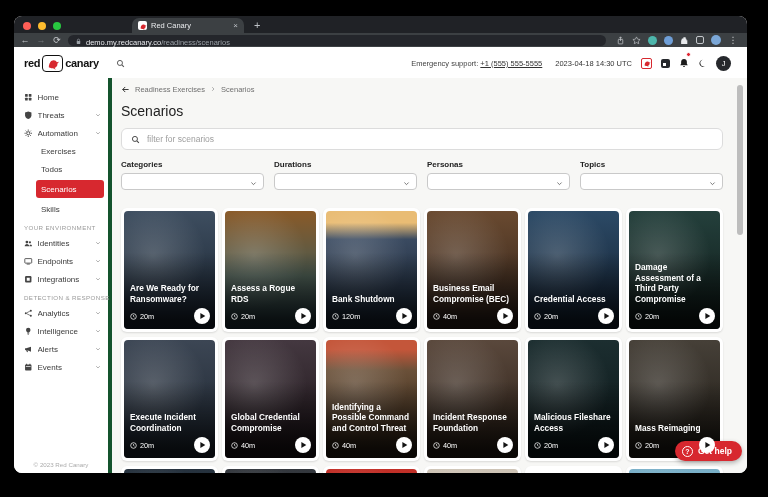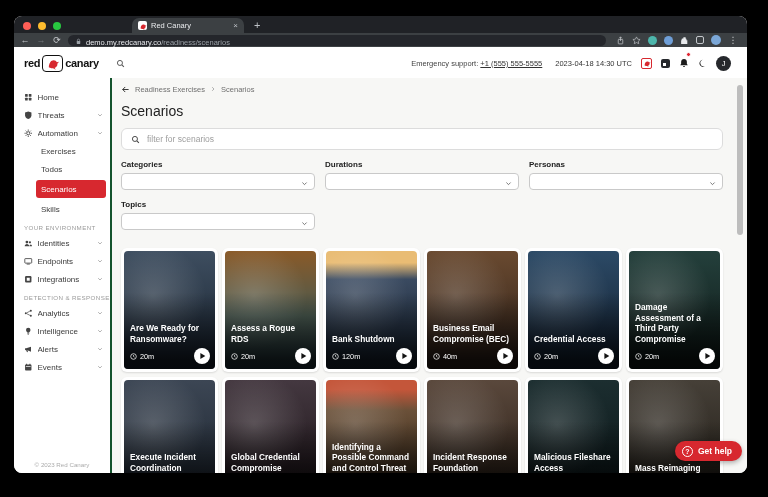--- a/index.html
+++ b/index.html
@@ -61,21 +61,21 @@
   .apps-ic::after{content:"";position:absolute;left:1.5px;bottom:1.5px;width:3px;height:3px;background:#fff;}
   .bell-wrap { position:relative; color:#1b1b1b; }
   .bell-wrap svg{width:10px;height:10px}
   .bell-badge{position:absolute;right:-2px;top:-2px;width:5px;height:5px;border-radius:50%;background:#e02430;border:1px solid #fff;}
   .moon { color:#1b1b1b; } .moon svg{width:9px;height:9px}
   .hdr-avatar { width:15px; height:15px; border-radius:50%; background:#26282c; color:#fff;
     font-size:7.5px; display:flex; align-items:center; justify-content:center; }
 
   
   .sidebar { position:absolute; left:0; top:62px; bottom:0; width:100px; background:#fff;
-    border-right:4px solid #14532d; padding-top:10px; }
+    border-right:6px solid #14532d; padding-top:10px; }
   .sb-item { height:18px; display:flex; align-items:center; gap:5px; padding:0 7px 0 10px;
     font-size:8px; color:#3a3a3a; cursor:default; }
   .sb-item .icn { color:#444; flex:none; display:flex; }
   .sb-item .icn svg{width:8.5px;height:8.5px}
   .sb-label { flex:1; white-space:nowrap; overflow:hidden; }
   .sb-chev { color:#8a8a8a; display:flex; } .sb-chev svg{width:6px;height:6px}
   .sb-sub { height:18px; display:flex; align-items:center; font-size:8px; color:#3a3a3a;
     margin:0 4px 0 22px; padding-left:5px; border-radius:3px; }
   .sb-sub.active { background:#d7282f; color:#fff; margin-top:2px; margin-bottom:2px; }
   .sb-section { font-size:6.2px; color:#9b9b9b; letter-spacing:.4px; padding:6px 0 3px 10px; white-space:nowrap; }
@@ -89,21 +89,21 @@
   .back-ic { color:#222; display:flex; } .back-ic svg{width:9px;height:9px}
   .crumb { font-size:7.5px; color:#6f6f6f; }
   .crumb-sep { color:#8a8a8a; display:flex; } .crumb-sep svg{width:6px;height:6px}
   .page-title { font-size:14px; font-weight:normal; color:#222; margin-top:9px; }
   .filter-box { margin-top:9px; height:22px; background:#fff; border:1px solid #dcdcdc; border-radius:6px;
     display:flex; align-items:center; gap:7px; padding:0 9px; }
   .filter-box .icn{color:#444;display:flex}.filter-box .icn svg{width:9px;height:9px}
   .filter-box input{border:none;outline:none;font-size:8.5px;color:#333;flex:1;background:transparent;
     font-family:"Liberation Sans","DejaVu Sans",sans-serif;}
   .filter-box input::placeholder{color:#9e9e9e}
-  .filter-row { margin-top:10px; display:grid; grid-template-columns:repeat(3,1fr); gap:10px; }
+  .filter-row { margin-top:10px; display:grid; grid-template-columns:repeat(4,1fr); gap:10px; }
   .f-label { font-size:8px; font-weight:bold; color:#222; }
   .f-select { margin-top:4px; height:17px; background:#fff; border:1px solid #c9c9c9; border-radius:4px;
     display:flex; align-items:center; justify-content:flex-end; padding:0 6px; color:#555; }
   .f-select svg{width:7px;height:7px}
 
   .cards-grid { margin-top:18px; display:grid; grid-template-columns:repeat(6,1fr); gap:5px 4px; }
   .card { background:#fff; border-radius:6px; padding:3px; height:124px; box-shadow:0 1px 2px rgba(0,0,0,.12); }
   .card-img { position:relative; width:100%; height:100%; border-radius:4px; overflow:hidden; }
   .card-img::before { content:""; position:absolute; inset:0;
     background:radial-gradient(circle at 32% 38%, rgba(255,255,255,.20), transparent 55%); }

